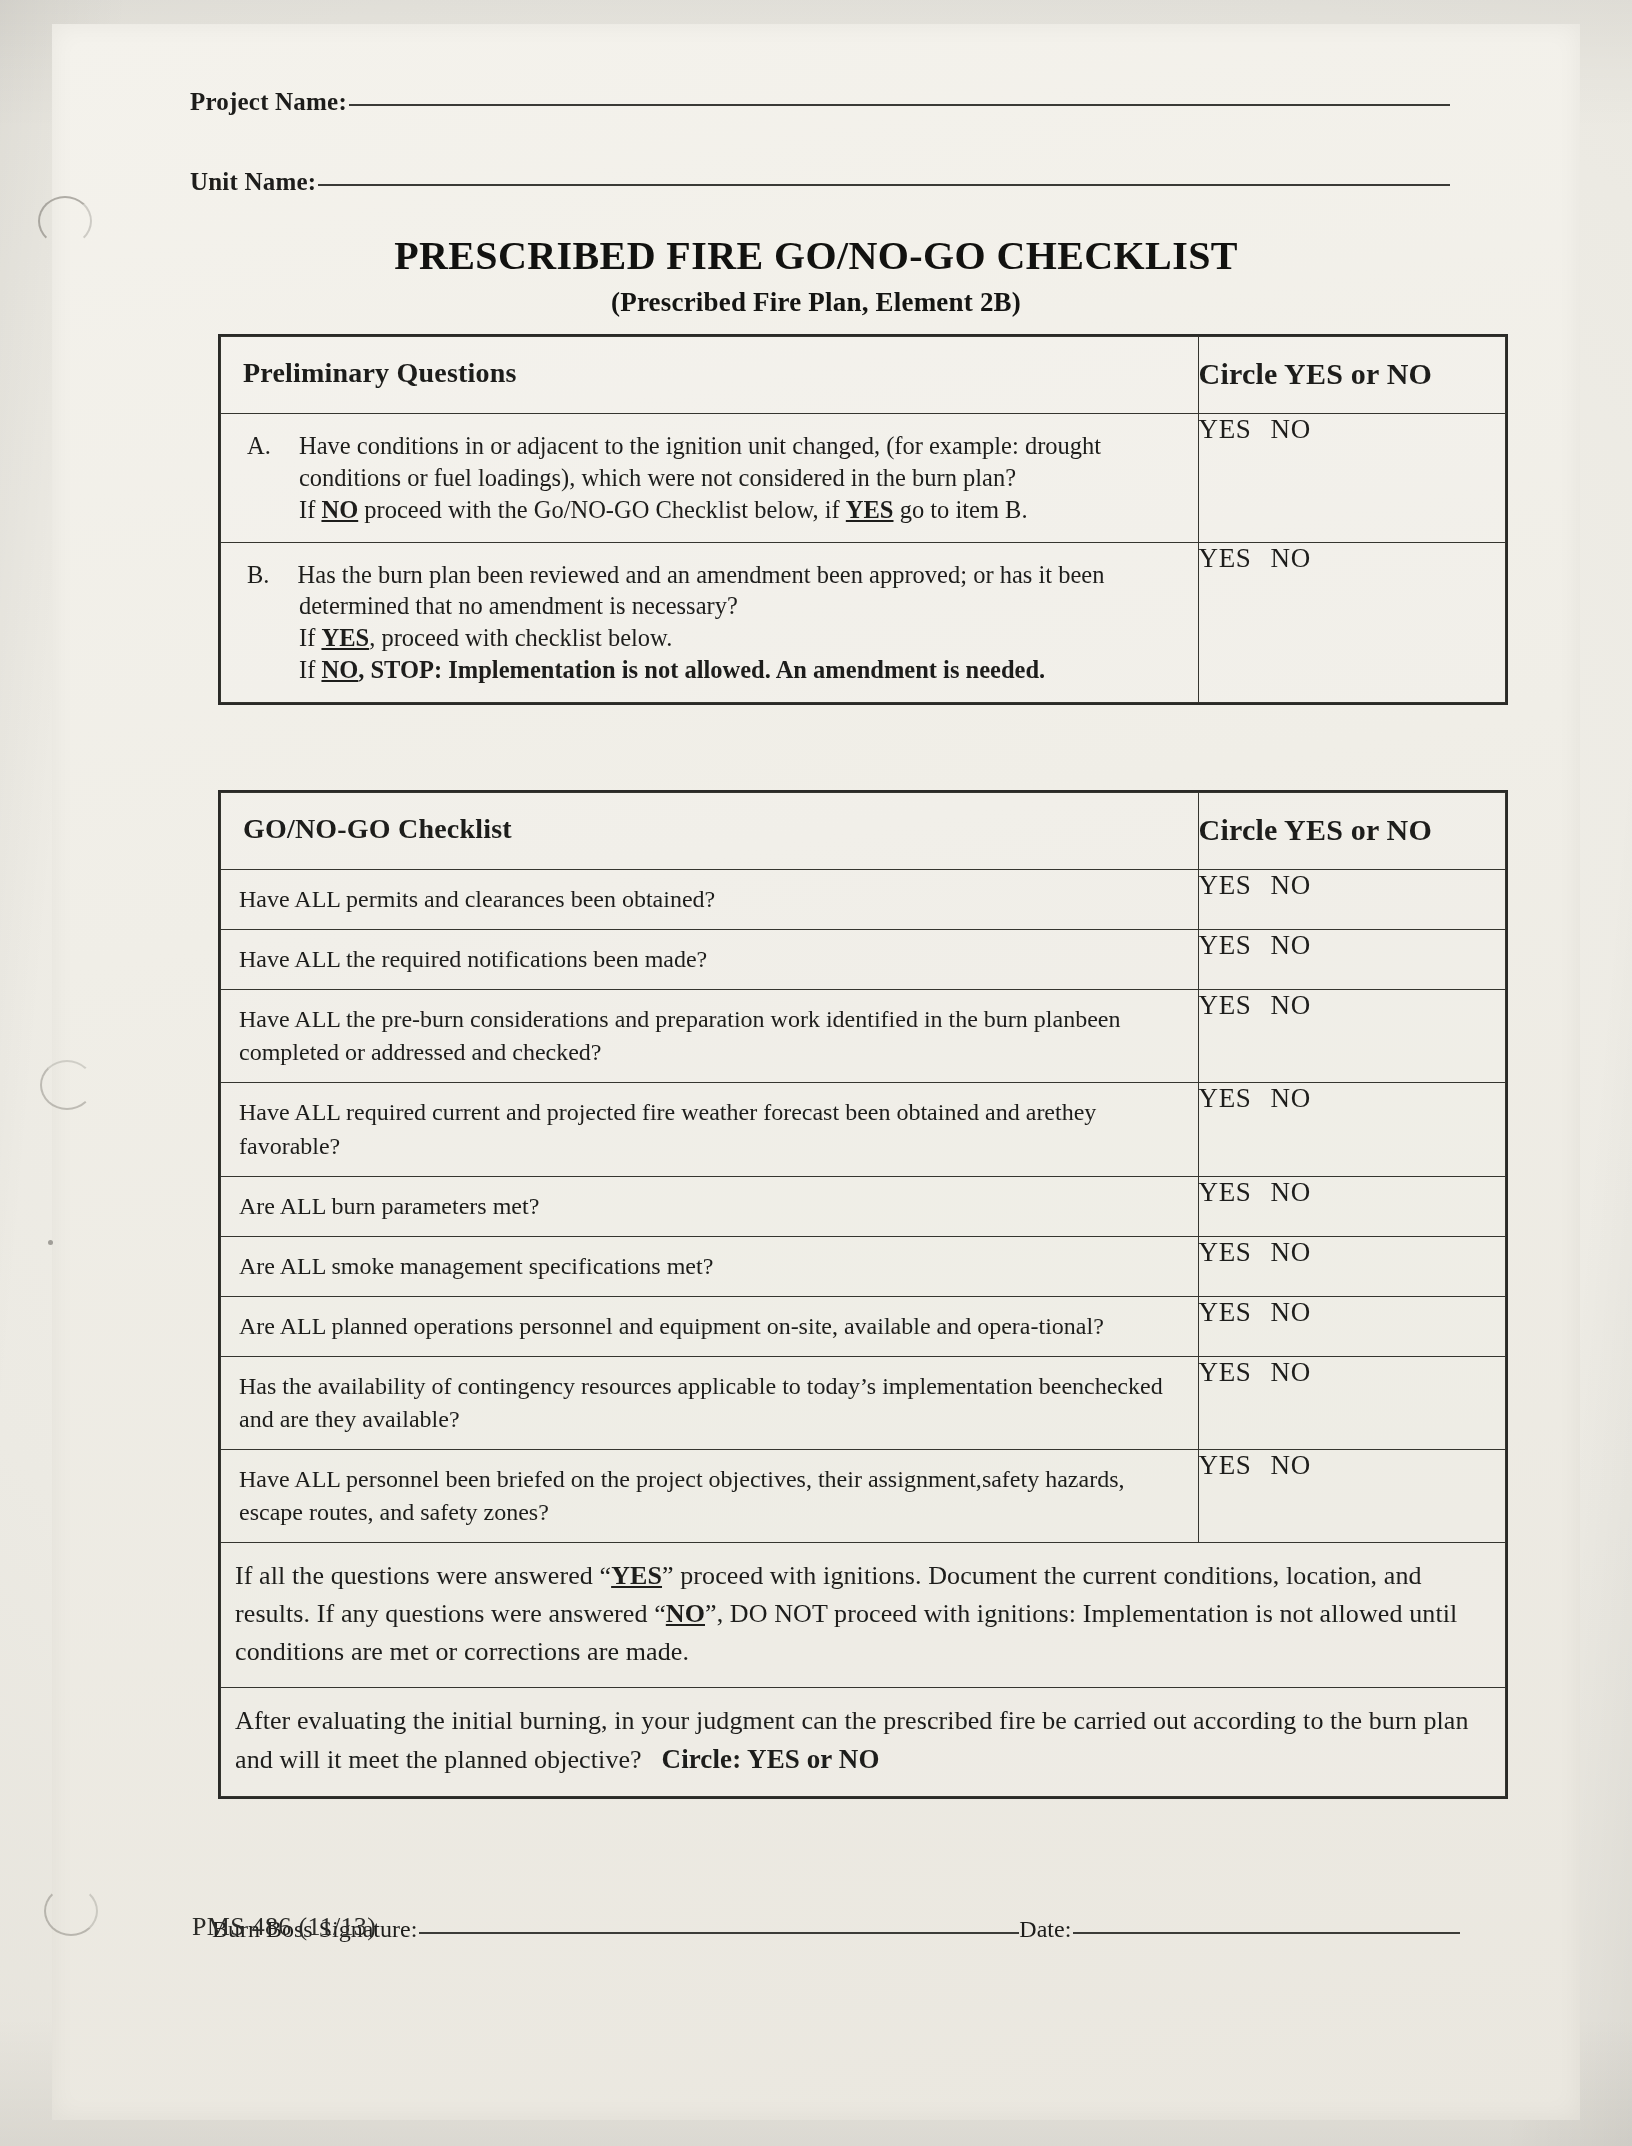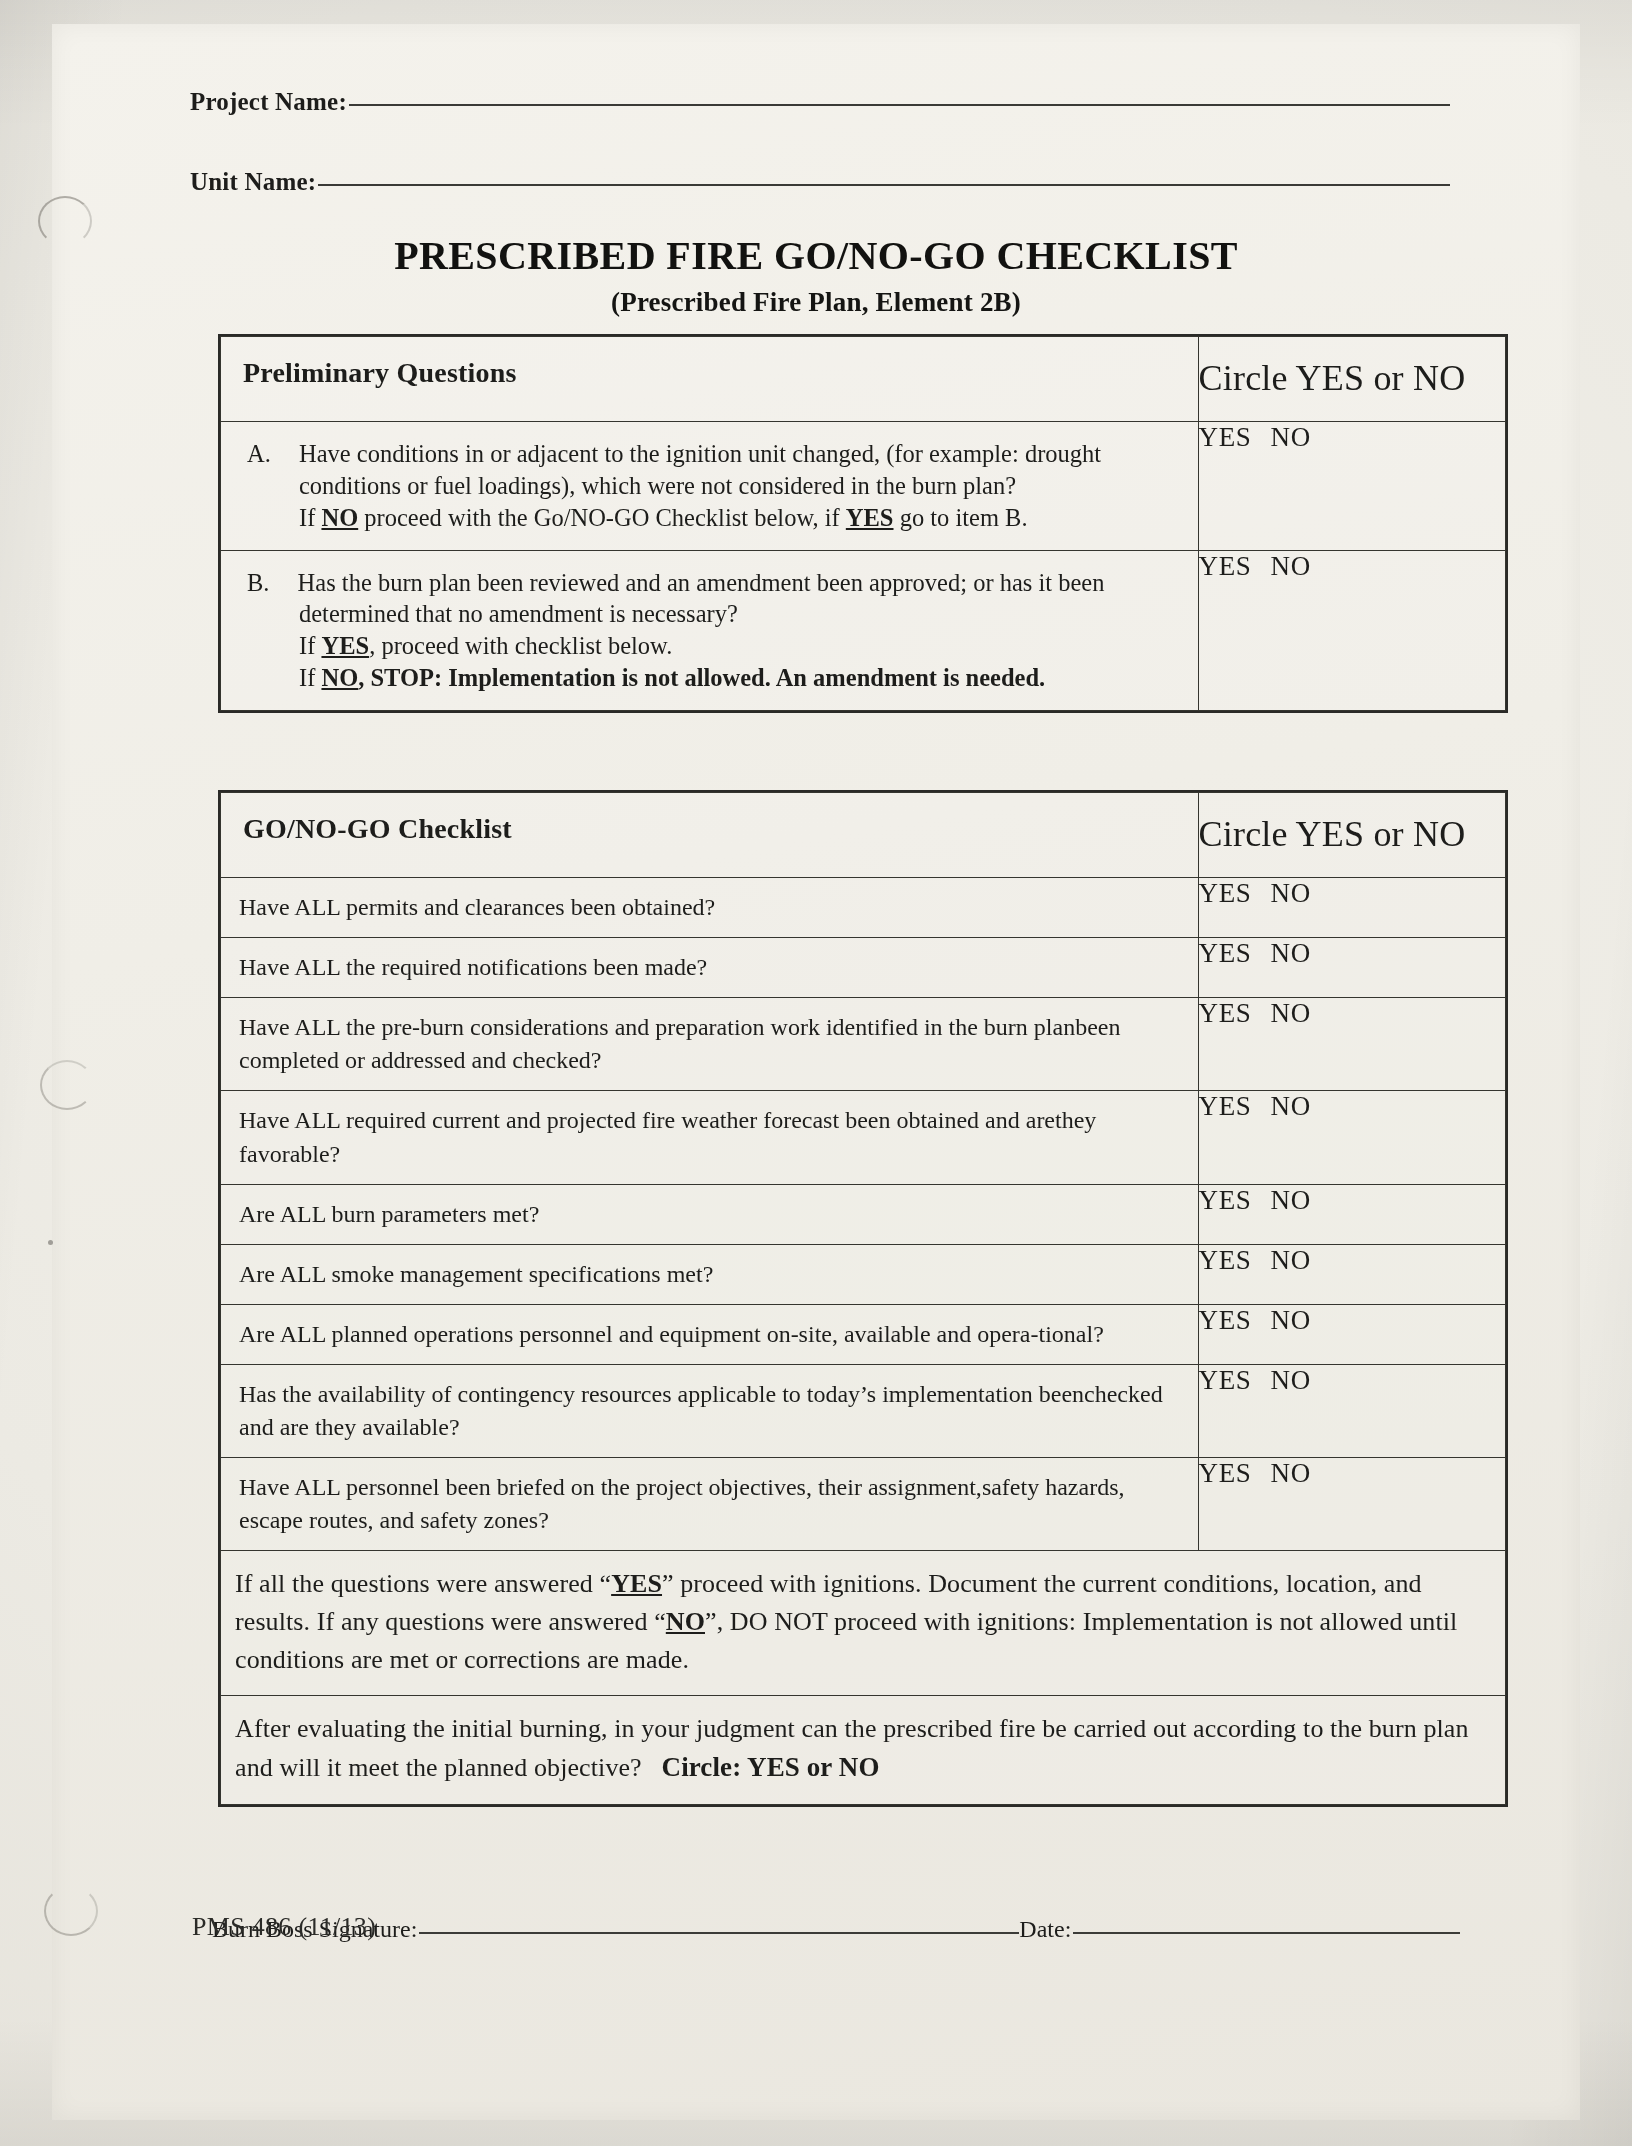--- a/index.html
+++ b/index.html
@@ -115,22 +115,22 @@
   .colq { width: 980px; }
   .cola { width: 308px; }
 
   .hdr-q {
     font-size: 28px;
     font-weight: 700;
     padding: 20px 0 22px 22px;
     letter-spacing: .2px;
   }
   .hdr-a {
-    font-size: 36px;
-    font-weight: 400;
+    font-size: 30px;
+    font-weight: 700;
     text-align: center;
     padding: 20px 0 22px 0;
     letter-spacing: .2px;
   }
 
   .q-cell {
     font-size: 24.5px;
     line-height: 1.30;
     padding: 16px 18px 16px 26px;
   }

